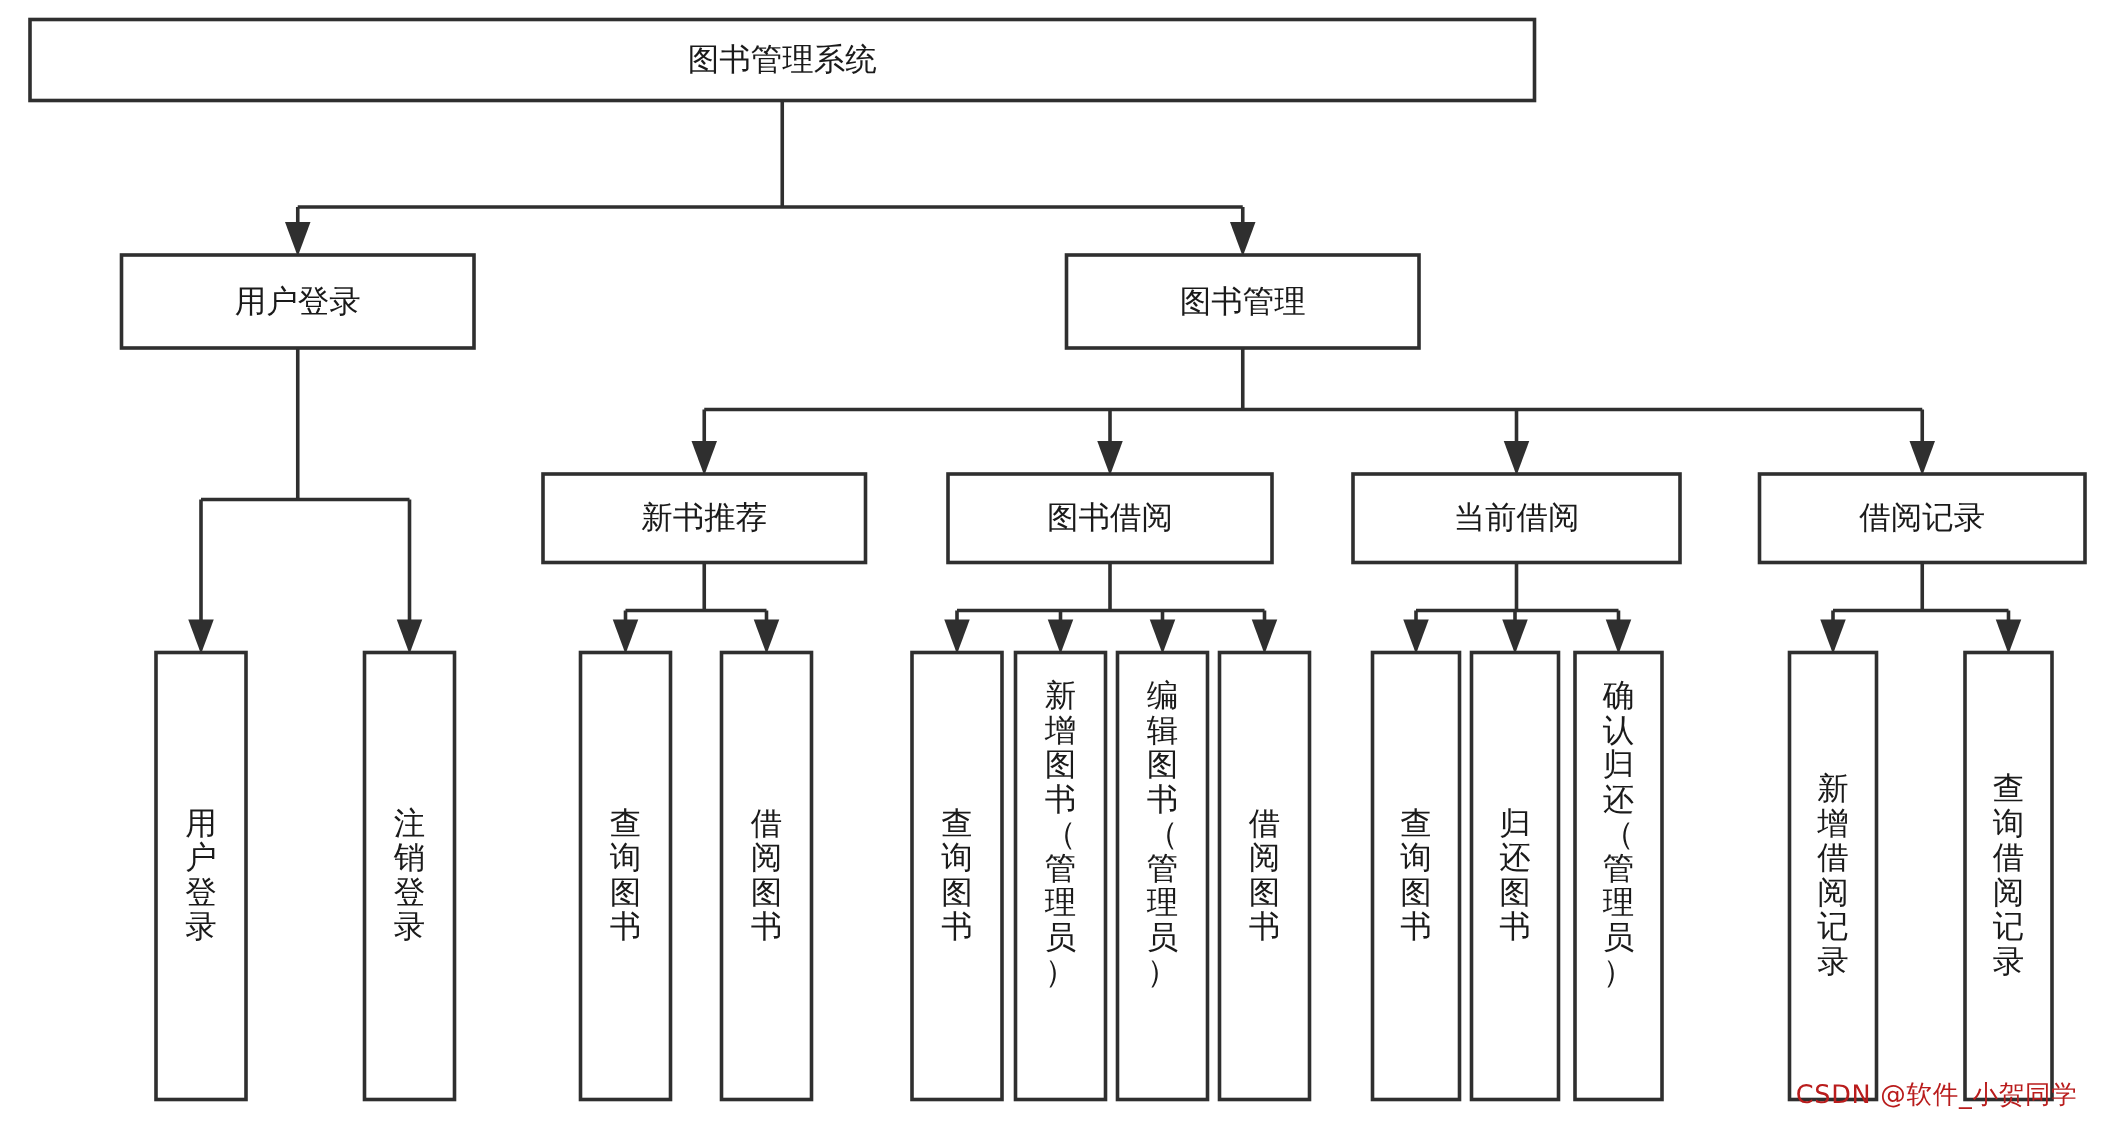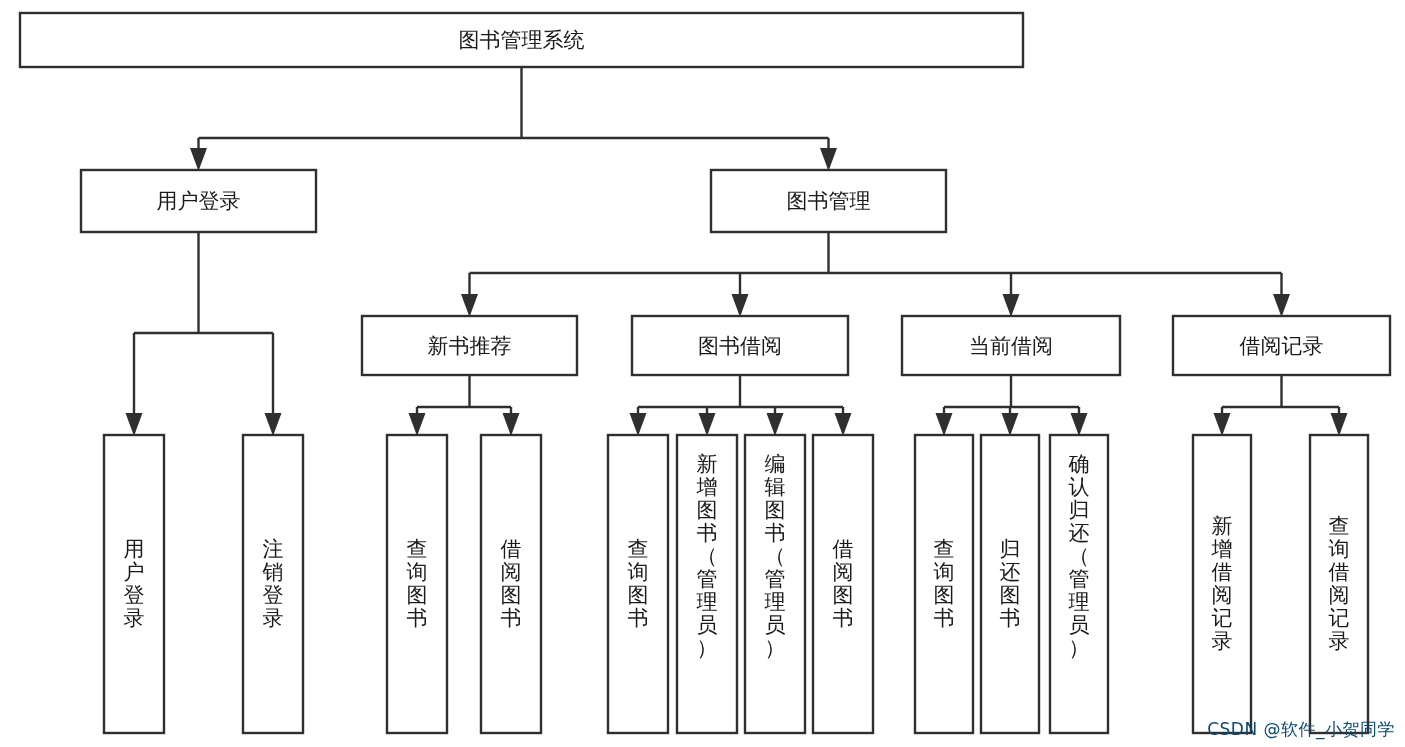--- a/index.html
+++ b/index.html
@@ -48,23 +48,23 @@
     stroke-width: 2.4;
     fill: none;
     stroke-linecap: butt;
   }
   .arrow-head {
     fill: #2f2f2f;
     stroke: none;
   }
   .watermark {
     position: absolute;
-    right: 10px;
+    right: 20px;
     bottom: 6px;
-    color: #0c4a6e;
+    color: #b91c1c;
     font-size: 17px;
     font-family: "DejaVu Sans", "Liberation Sans", sans-serif;
     white-space: nowrap;
     letter-spacing: 0.5px;
     pointer-events: none;
   }
 </style>
 </head>
 <body>
 

